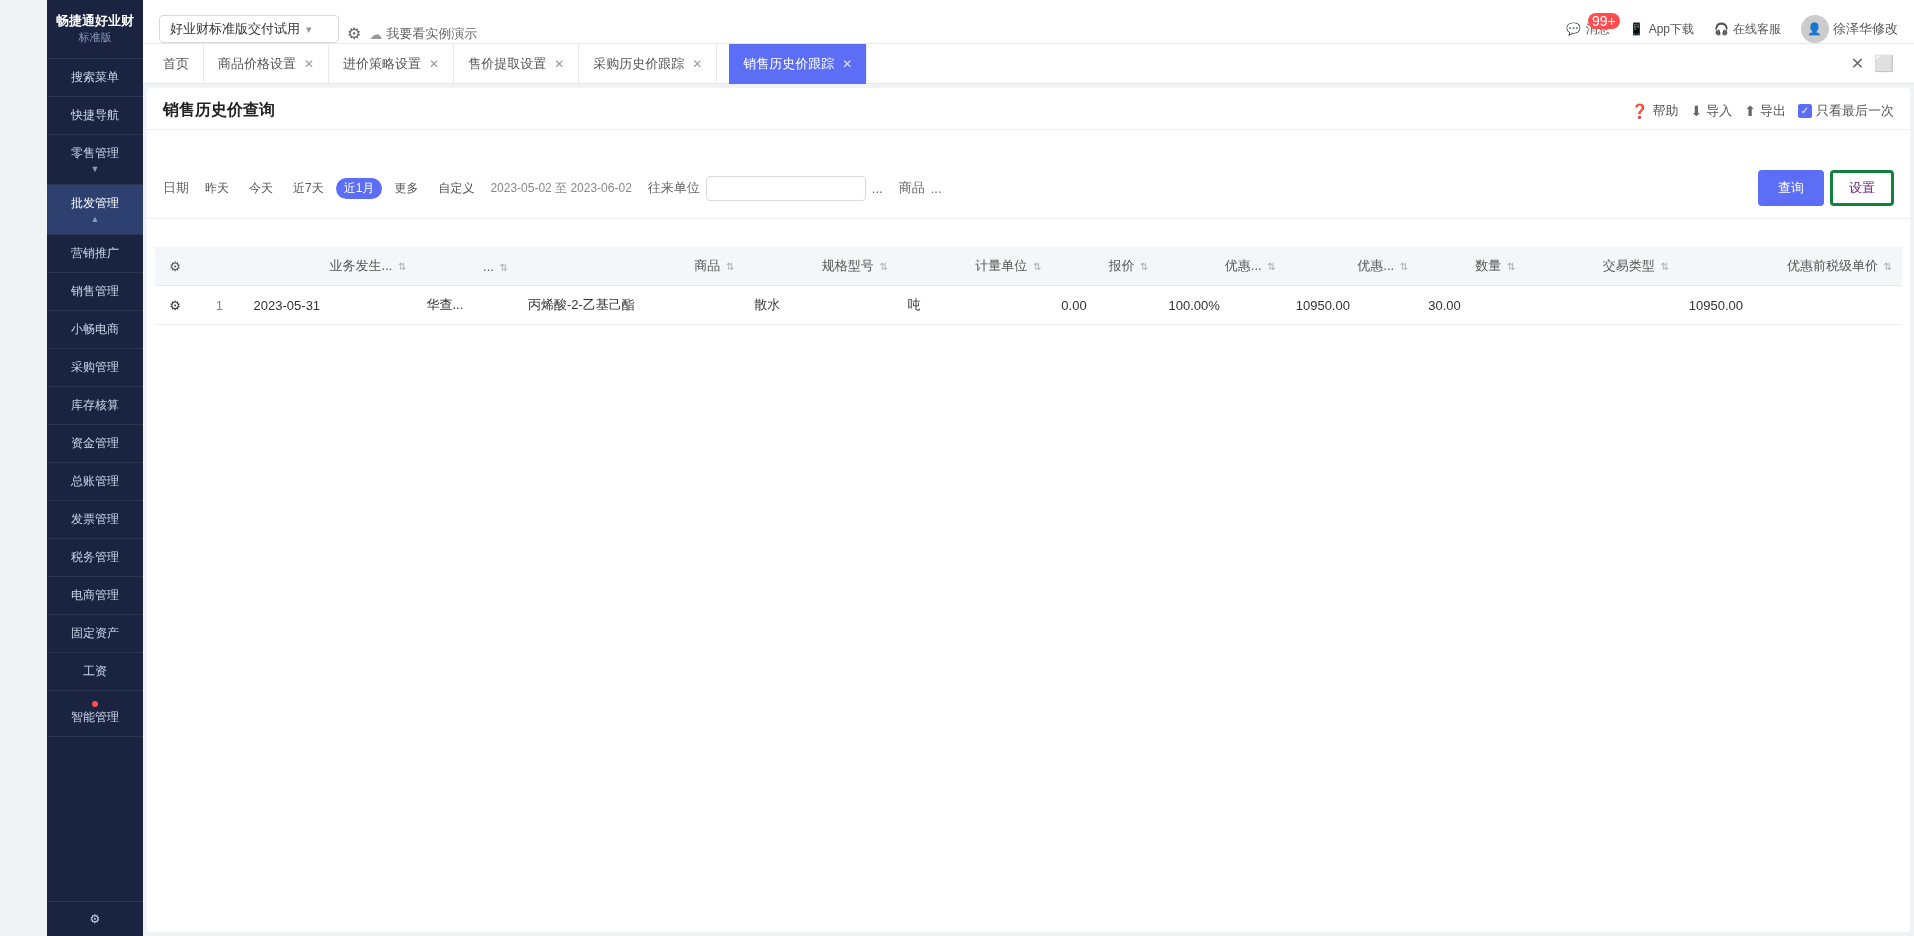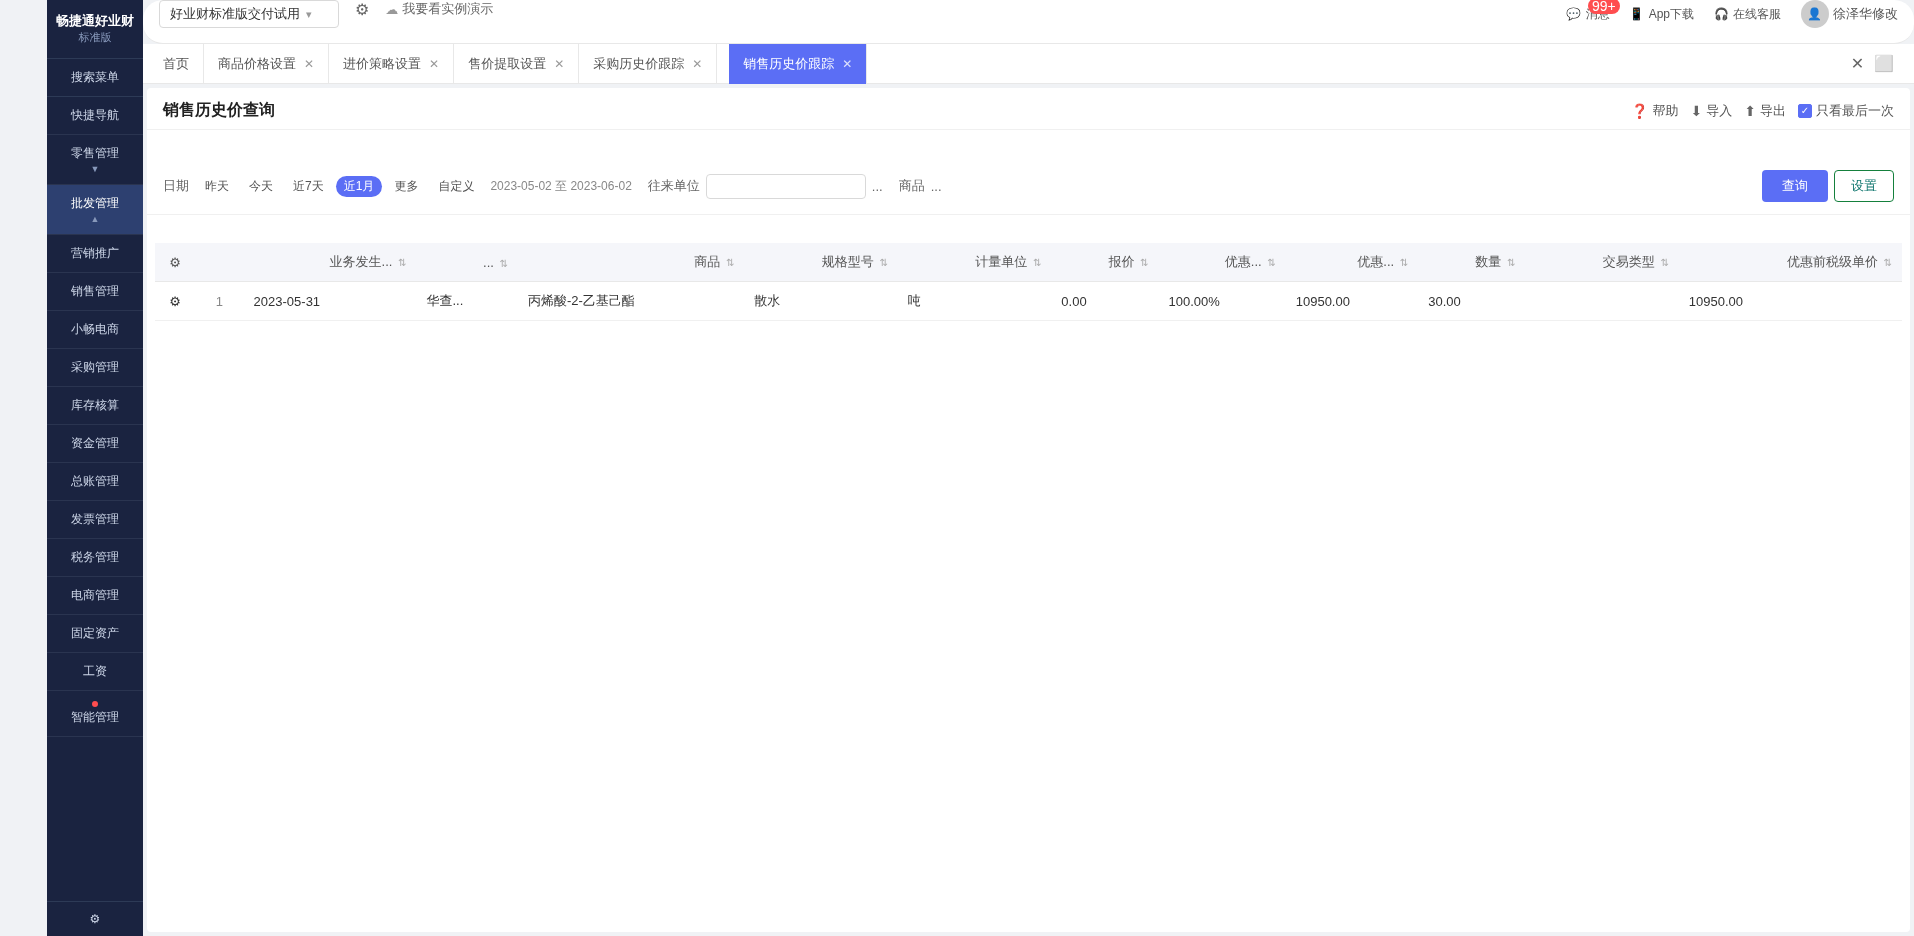--- a/index.html
+++ b/index.html
@@ -67,25 +67,24 @@
       flex-direction: column;
       background: #f0f2f5;
       overflow: hidden;
     }
 
     
     .topbar {
       height: 44px;
       background: #fff;
       display: flex;
-      align-items: flex-start;
+      align-items: flex-end;
       padding: 0 16px;
       border-bottom: 1px solid #e8e8e8;
-      gap: 16px;
-      border-radius: 20px;
+      gap: 8px;
     }
     .topbar-selector {
       display: flex;
       align-items: center;
       gap: 6px;
       border: 1px solid #d9d9d9;
       border-radius: 4px;
       padding: 4px 10px;
       cursor: pointer;
       font-size: 13px;
@@ -333,22 +332,22 @@
       background: #5b6ef5;
       color: #fff;
       border: none;
       border-radius: 4px;
       padding: 6px 20px;
       font-size: 13px;
       cursor: pointer;
     }
     .btn-default {
       background: #fff;
-      color: #0f766e;
-      border: 1px solid #15803d;
+      color: #701a75;
+      border: 3px solid #15803d;
       border-radius: 4px;
       padding: 6px 16px;
       font-size: 13px;
       cursor: pointer;
     }
 
     
     .table-container {
       flex: 1;
       overflow: auto;

